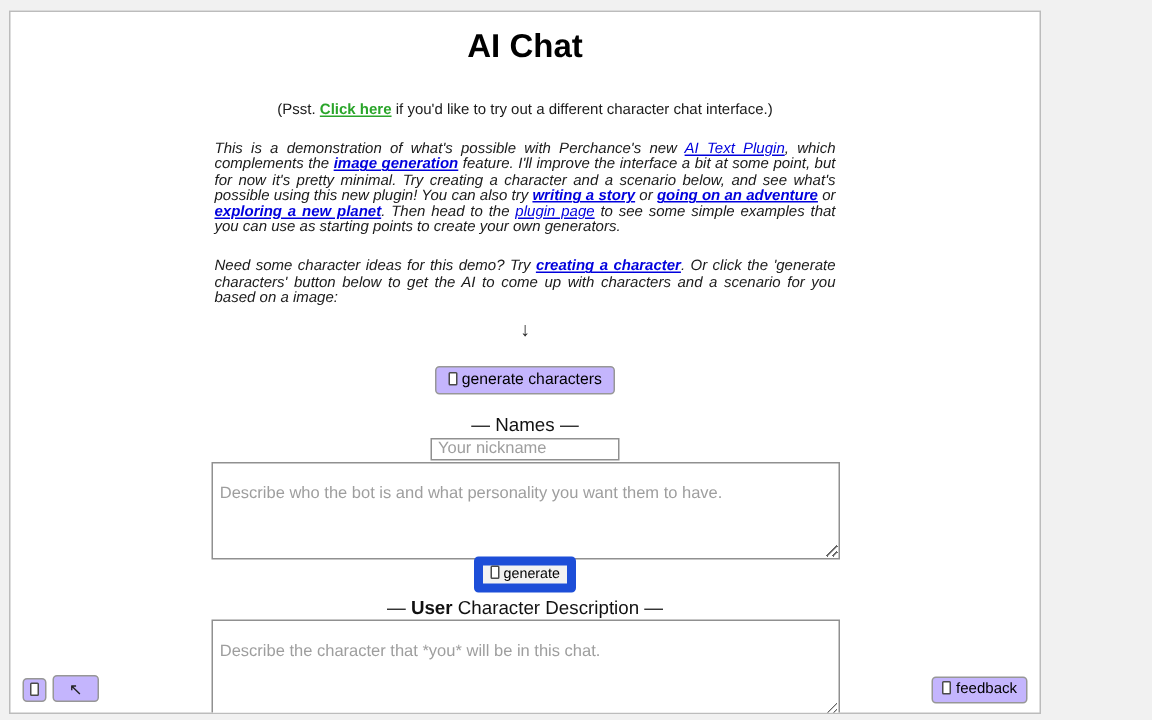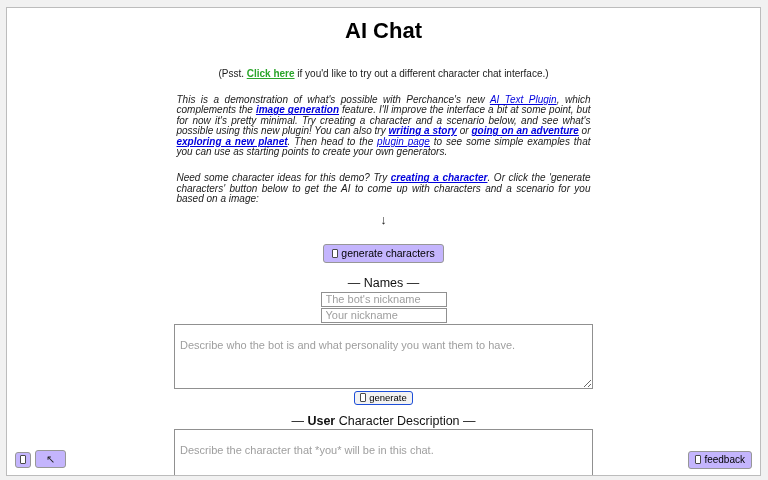--- a/index.html
+++ b/index.html
@@ -3,21 +3,21 @@
 <meta charset="utf-8">
 <style>
   html,body{margin:0;padding:0;}
   body{
     width:768px;height:480px;position:relative;overflow:hidden;
     background:#f1f1f1;
     font-family:"Liberation Sans", sans-serif;
     color:#111;
   }
   .frame{
-    position:absolute;left:6px;top:7px;width:755px;height:469px;
+    position:absolute;left:6px;top:7px;width:688px;height:469px;
     background:#ffffff;border:1px solid #bcbcbc;box-sizing:border-box;
     overflow:hidden;
   }
   .content{width:430px;margin:0 auto;text-align:center;}
   h1.page-title{font-size:22px;font-weight:bold;margin:10px 0 0;color:#000;}
   .psst{font-size:10px;margin-top:24px;color:#1a1a1a;}
   .para{
     font-size:10px;line-height:10.4px;text-align:justify;
     margin:16px auto 0;width:414px;color:#1a1a1a;font-style:italic;
   }
@@ -40,21 +40,21 @@
   }
   input.nick + input.nick{margin-top:1px;}
   input::placeholder{color:#9e9e9e;opacity:1;}
   textarea.desc{
     display:block;width:419px;height:65px;margin:1px auto 0;box-sizing:border-box;
     border:1px solid #909090;padding:14px 5px;font-size:11px;
     font-family:inherit;resize:both;color:#111;
   }
   textarea::placeholder{color:#9e9e9e;opacity:1;}
   .gen-row{margin-top:-2px;position:relative;height:14px;}
-  .gen-btn{font-size:9.5px;padding:0 5px 1px;background:#f2f2f2;border:1px solid #1d4ed8;}
+  .gen-btn{font-size:9.5px;padding:0 5px 1px;background:#f2f2f2;border:6px solid #1d4ed8;}
   .tofu{
     display:inline-block;width:6px;height:9px;border:1px solid #4a4a4a;
     border-radius:1px;margin-right:3px;vertical-align:-1px;box-sizing:border-box;
     background:#fff;
   }
   .corner-left{position:absolute;left:8px;bottom:7px;display:flex;gap:4px;align-items:flex-end;}
   .sq-btn{width:16px;height:16px;padding:0;font-size:9px;}
   .sq-btn .tofu{margin:0;}
   .expand-btn{width:31px;height:18px;font-size:11px;padding:0;color:#222;}
   .corner-right{position:absolute;right:8px;bottom:6px;}
@@ -74,21 +74,20 @@
 
     <div class="para"><span>Need some character ideas for this demo? Try </span><a class="link bold">creating a character</a><span>. Or click the 'generate characters' button below to get the AI to come up with characters and a scenario for you based on a image:</span></div>
 
     <div class="arrow">↓</div>
 
     <div class="btn-row-main">
       <button class="main-gen-btn"><span class="tofu"></span><span>generate characters</span></button>
     </div>
 
     <div class="section-h">— Names —</div>
-    <input class="nick" type="text" placeholder="The bot's nickname" style="">
     <input class="nick" type="text" placeholder="Your nickname" style="">
 
     <textarea class="desc" placeholder="Describe who the bot is and what personality you want them to have." style=""></textarea>
     <div class="gen-row">
       <button class="gen-btn"><span class="tofu"></span><span>generate</span></button>
     </div>
 
     <div class="section-h"><span>— </span><span class="bold">User</span><span> Character Description —</span></div>
     <textarea class="desc" placeholder="Describe the character that *you* will be in this chat." style=""></textarea>
 

